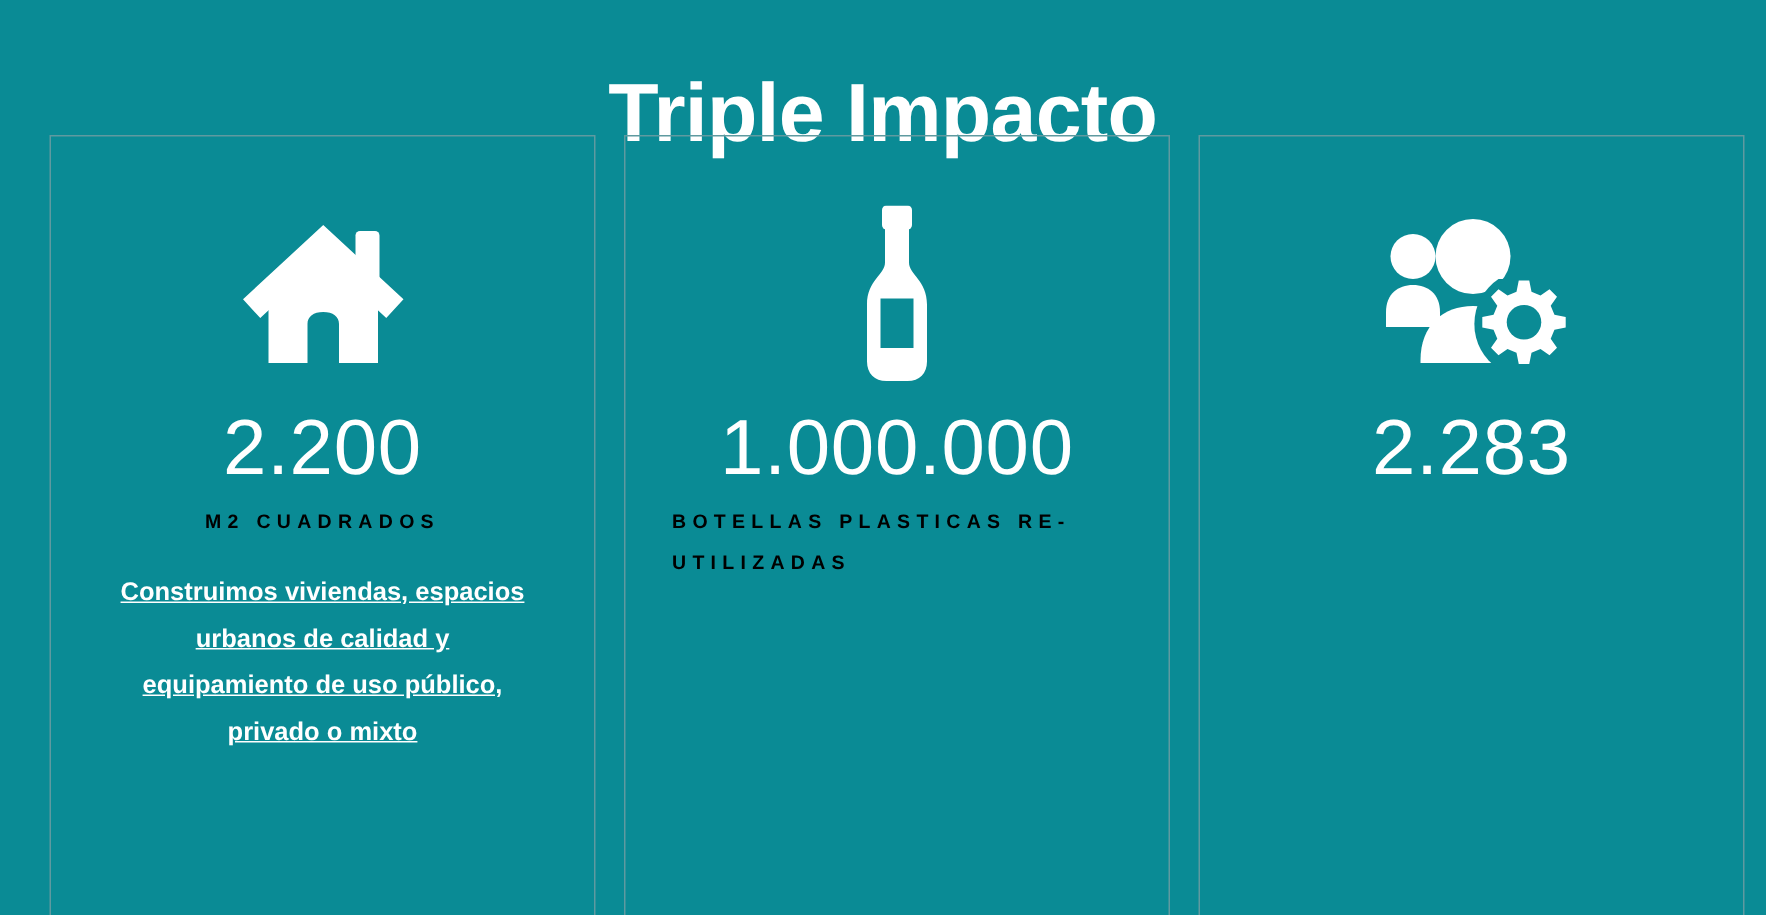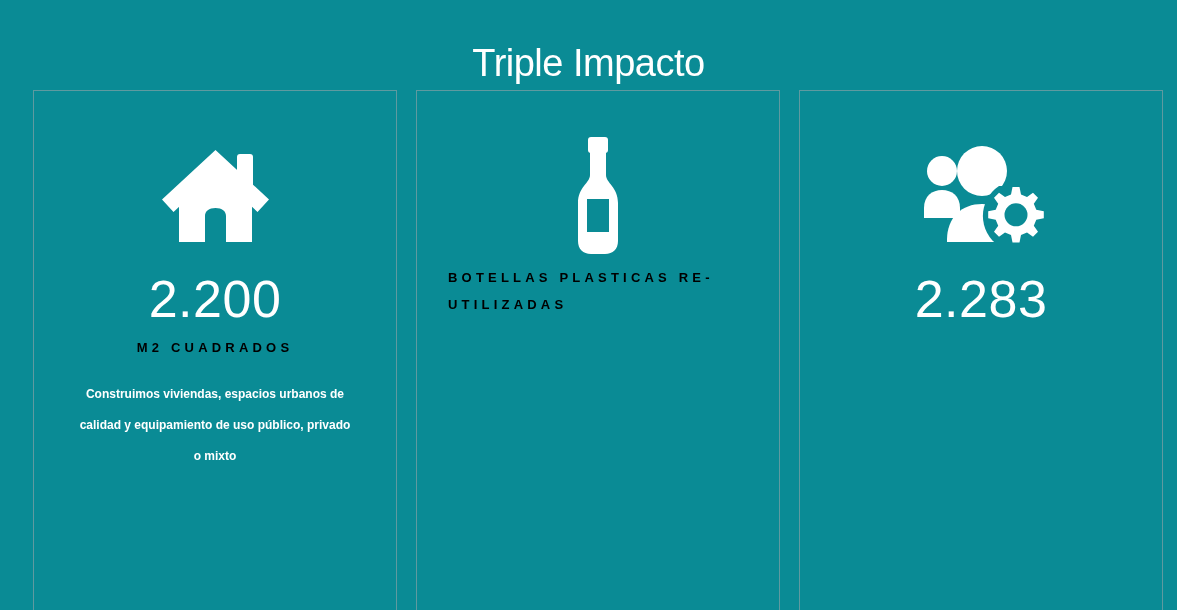--- a/index.html
+++ b/index.html
@@ -25,22 +25,22 @@
 
   
   .page-title {
     position: absolute;
     top: 2px;
     left: 0;
     width: 1177px;
     text-align: center;
     color: #ffffff;
     font-family: "Liberation Sans", sans-serif;
-    font-size: 38px;
-    font-weight: 400;
+    font-size: 55px;
+    font-weight: 700;
     letter-spacing: -0.5px;
     line-height: 72px;
     white-space: nowrap;
   }
 
   
   .cards {
     position: absolute;
     top: 90px;
     left: 33px;
@@ -97,26 +97,27 @@
     text-transform: uppercase;
     text-align: left;
     margin-top: 6px;
     max-width: 300px;
   }
 
   
   .stat-desc {
     color: #ffffff;
     font-family: "Liberation Sans", sans-serif;
-    font-size: 12px;
+    font-size: 17px;
     font-weight: bold;
     line-height: 31px;
     text-align: center;
     margin-top: 18px;
     max-width: 278px;
+    text-decoration: underline;
   }
 
   .card-2 .stat-desc { margin-top: 14px; }
 </style>
 </head>
 <body>
 
 <div class="page">
 
   <h1 class="page-title">Triple Impacto</h1>
@@ -148,20 +149,21 @@
 
             <rect x="23" y="0" width="20" height="16" rx="3"></rect>
 
             <rect x="25" y="14" width="16" height="27"></rect>
 
             <path d="M25 38 C25 46 13 50 13 66 L13 104 C13 112 18 117 26 117 L40 117 C48 117 53 112 53 104 L53 66 C53 50 41 46 41 38 Z
                      M22 62 L44 62 L44 95 L22 95 Z" fill-rule="evenodd"></path>
           </g>
         </svg>
       </div>
+      <div class="stat-number">1.000.000</div>
       <div class="stat-label">BOTELLAS PLASTICAS RE-UTILIZADAS</div>
     </div>
 
     <div class="card card-3">
       <div class="icon-wrap">
         <svg width="130" height="100" viewBox="0 0 130 100" aria-hidden="true">
           <g fill="#ffffff">
 
             <circle cx="26" cy="25" r="15"></circle>
             <path d="M8 62 C8 50 16 44 26 44 C36 44 44 50 44 62 L44 72 L8 72 Z"></path>

